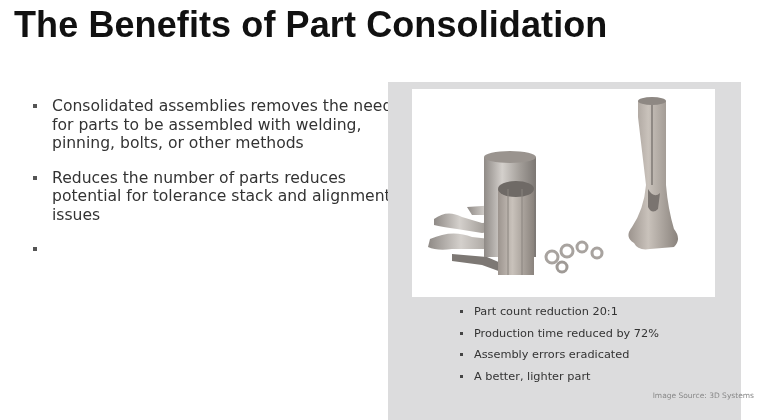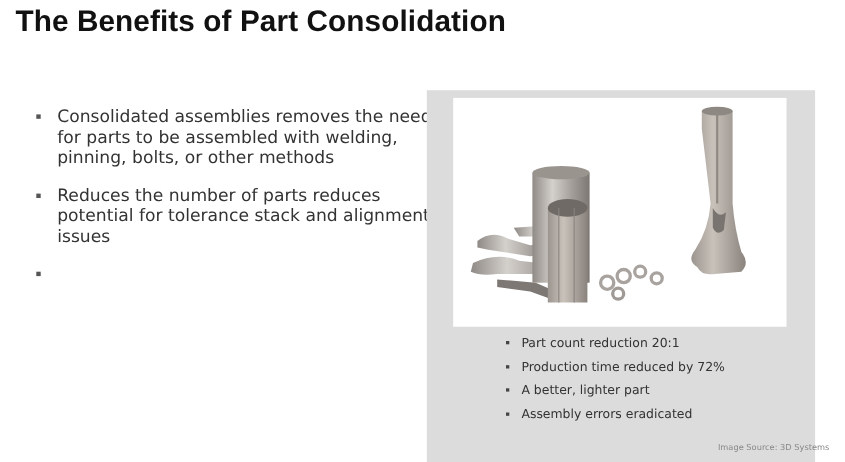--- a/index.html
+++ b/index.html
@@ -4,21 +4,21 @@
   <style>
     html, body { margin: 0; padding: 0; }
     body {
       width: 768px; height: 420px; overflow: hidden;
       background: #ffffff; position: relative;
       font-family: "DejaVu Sans", sans-serif;
     }
     .title {
       position: absolute; left: 14px; top: 4px;
       font-family: "Liberation Sans", sans-serif;
-      font-weight: bold; font-size: 27px; color: #111;
+      font-weight: bold; font-size: 36px; color: #111;
       letter-spacing: 0.1px; white-space: nowrap;
     }
     .bullets { position: absolute; left: 18px; top: 82px; width: 370px; margin: 15px; padding: 0; list-style: none; }
     .bullets li {
       position: relative; padding-left: 19px;
       font-size: 15.6px; line-height: 18.5px; color: #333;
       margin-bottom: 16px;
     }
     .bullets li .dot {
       position: absolute; left: 0; top: 7px; width: 4px; height: 4px; background: #555;
@@ -33,21 +33,21 @@
     }
     .sub {
       position: absolute; left: 70px; top: 219px; margin: 0; padding: 0; list-style: none;
     }
     .sub li {
       position: relative; padding-left: 16px;
       font-size: 11.3px; line-height: 21.5px; color: #333; white-space: nowrap;
     }
     .sub li .dot { position: absolute; left: 2px; top: 9px; width: 3px; height: 3px; background: #444; }
     .source {
-      position: absolute; right: 14px; top: 402px;
+      position: absolute; right: 14px; top: 391px;
       font-size: 7.5px; color: #888;
     }
   </style>
 </head>
 <body>
 
 <div>
   <div class="title">The Benefits of Part Consolidation</div>
 
   <ul class="bullets">
@@ -94,19 +94,19 @@
 
         <path d="M226 12 Q240 8 254 12 L254 96 Q256 120 262 140 Q270 150 262 158 L238 160 Q226 162 222 154 Q212 148 220 138 Q232 120 234 96 L226 28 Z" fill="url(#metal2)"></path>
         <ellipse cx="240" cy="12" rx="14" ry="4" fill="#8e8883"></ellipse>
         <line x1="240" y1="14" x2="240" y2="96" stroke="#8f8984" stroke-width="2"></line>
         <path d="M236 100 Q242 110 248 104 L246 120 Q240 126 236 118 Z" fill="#7a7470"></path>
       </svg>
     </div>
     <ul class="sub">
       <li><span class="dot"></span><span>Part count reduction 20:1</span></li>
       <li><span class="dot"></span><span>Production time reduced by 72%</span></li>
+      <li><span class="dot"></span><span>Assembly errors eradicated</span></li>
       <li><span class="dot"></span><span>A better, lighter part</span></li>
-      <li><span class="dot"></span><span>Assembly errors eradicated</span></li>
     </ul>
   </div>
 
   <div class="source">Image Source: 3D Systems</div>
 </div>
 
 </body></html>

